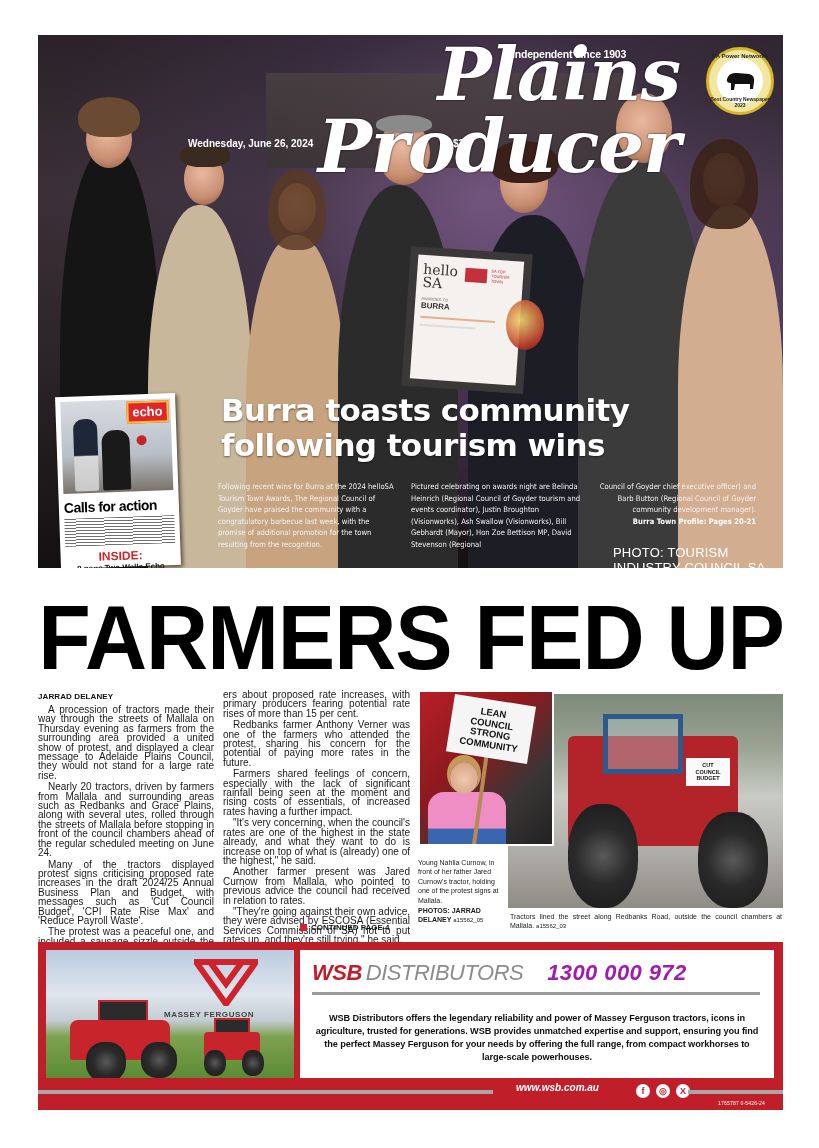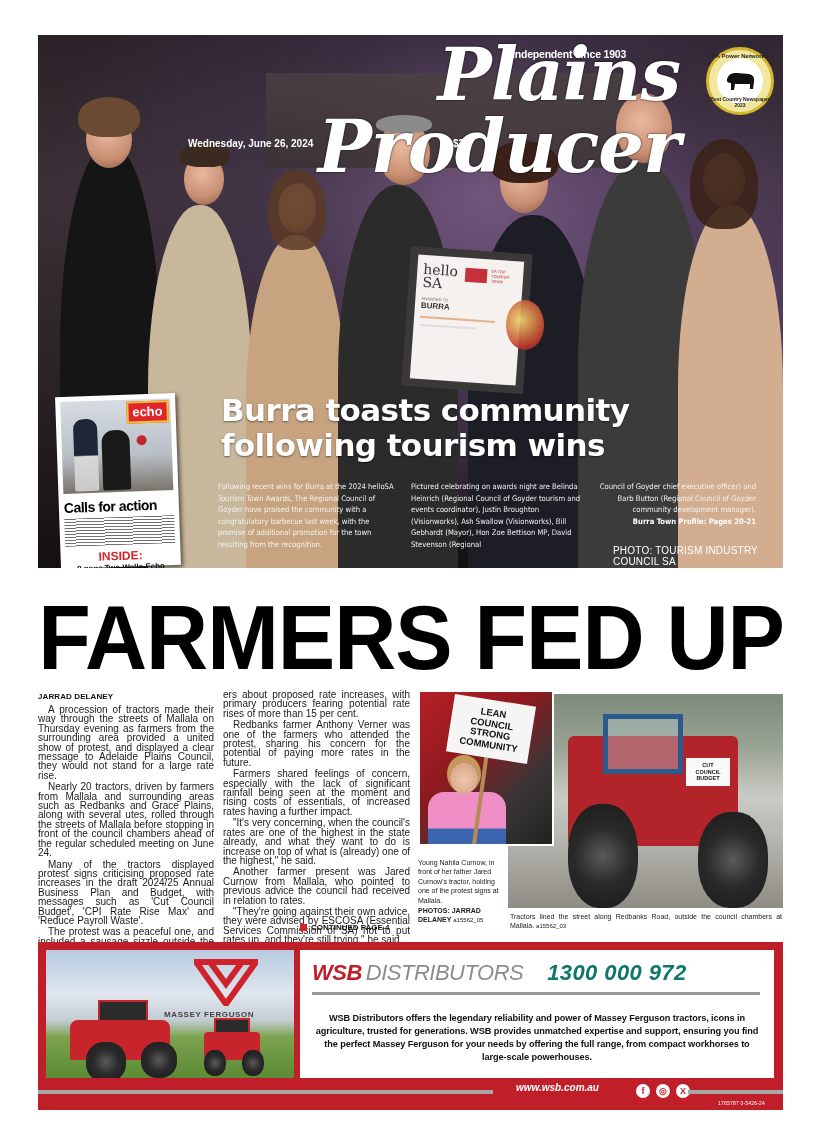--- a/index.html
+++ b/index.html
@@ -106,21 +106,21 @@
     font-size: 31px; line-height: 35px; letter-spacing: -0.6px;
     text-shadow: 0 1px 2px rgba(0,0,0,0.5);
   }
   .caption-col {
     position: absolute; top: 446px; color: #f2f2f2;
     font-family: "DejaVu Sans Condensed", "DejaVu Sans", sans-serif;
     font-size: 7.6px; line-height: 11.5px;
   }
   .caption-bold { font-weight: bold; color: #fff; }
   .photo-credit {
-    position: absolute; left: 575px; top: 510px; color: #fff; font-size: 10px; letter-spacing: 0.2px;
+    position: absolute; left: 575px; top: 510px; color: #fff; font-size: 13px; letter-spacing: 0.2px;
   }
 
   
   .main-headline {
     position: absolute; left: 36px; top: 592px; width: 750px; text-align: center;
     font-family: "Liberation Sans", sans-serif; font-weight: bold;
     font-size: 86px; line-height: 86px; letter-spacing: -1px; color: #000;
     transform: scaleY(1.05); transform-origin: top center;
   }
 
@@ -193,21 +193,21 @@
   .tractor-big { position: absolute; left: 24px; top: 70px; width: 100px; height: 40px; background: #c8242b; border-radius: 8px 8px 2px 2px; }
   .tractor-big-cab { position: absolute; left: 52px; top: 50px; width: 50px; height: 28px; background: #2b2b2b; border: 2px solid #c8242b; }
   .tractor-small { position: absolute; left: 158px; top: 82px; width: 56px; height: 28px; background: #c8242b; border-radius: 4px; }
   .tractor-small-cab { position: absolute; left: 168px; top: 68px; width: 36px; height: 20px; background: #2b2b2b; border: 2px solid #c8242b; }
   .ad-panel {
     position: absolute; left: 262px; top: 8px; width: 474px; height: 128px; background: #ffffff;
   }
   .ad-brand { position: absolute; left: 12px; top: 10px; display: flex; align-items: baseline; gap: 24px; font-style: italic; }
   .ad-wsb { font-weight: bold; font-size: 22px; color: #c01f2a; letter-spacing: -0.5px; }
   .ad-distributors { font-size: 22px; color: #8c8c8c; letter-spacing: -0.5px; margin-left: -20px; }
-  .ad-phone { font-size: 22px; font-weight: bold; color: #0f766e; letter-spacing: 0.4px; text-align: right; }
+  .ad-phone { font-size: 22px; font-weight: bold; color: #a21caf; letter-spacing: 0.4px; text-align: right; }
   .ad-rule { position: absolute; left: 12px; top: 42px; width: 448px; height: 3px; background: #9b9b9b; }
   .ad-copy {
     position: absolute; left: 12px; top: 62px; width: 450px; text-align: center;
     font-size: 9.2px; font-weight: bold; line-height: 13px; color: #111; letter-spacing: -0.1px;
   }
   .ad-url { position: absolute; left: 478px; top: 140px; font-style: italic; font-weight: bold; font-size: 10px; color: #fff; }
   .social { position: absolute; top: 142px; width: 14px; height: 14px; border-radius: 50%; background: #fff; color: #c01f2a;
     font-size: 9px; font-weight: bold; text-align: center; line-height: 14px; }
   .ad-footer-line { position: absolute; left: 650px; top: 148px; width: 95px; height: 4px; background: #a7a7a7; }
   .ad-footer-line-left { position: absolute; left: 0; top: 148px; width: 455px; height: 4px; background: #a7a7a7; }

